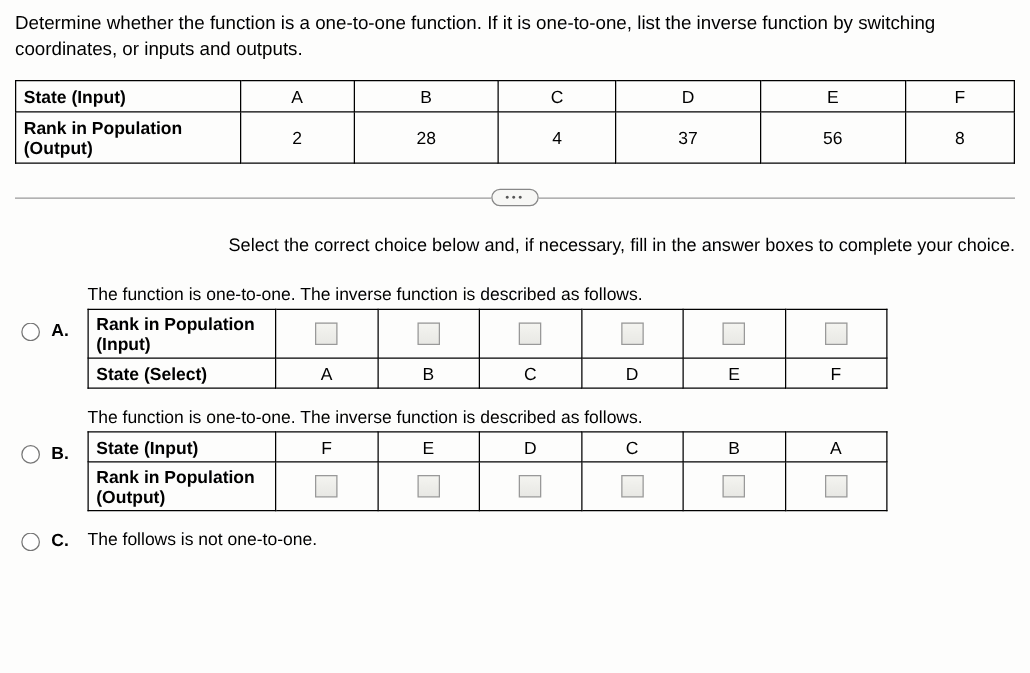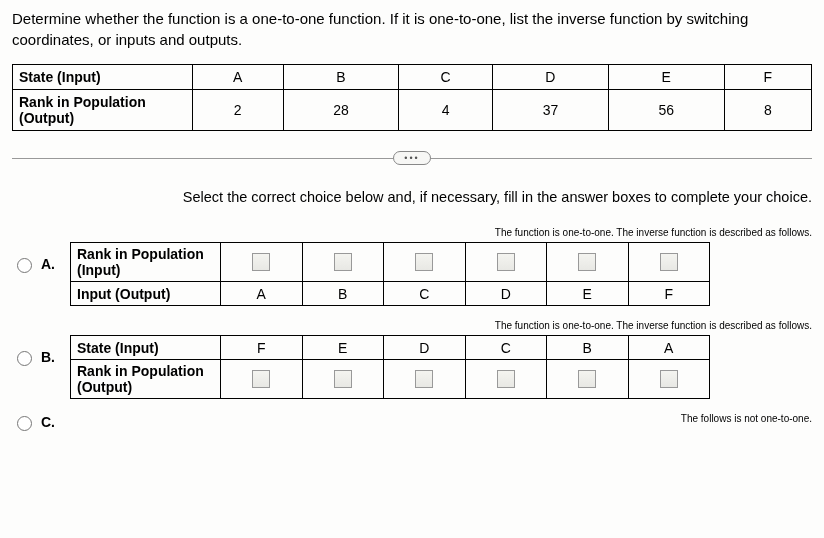--- a/index.html
+++ b/index.html
@@ -70,21 +70,21 @@
     padding-top: 28px;
     min-width: 52px;
   }
   .choice-radio-col.no-table { padding-top: 0; }
   input[type=radio] {
     width: 15px; height: 15px;
     accent-color: #555;
   }
   .choice-letter { font-weight: bold; font-size: 14px; }
   .choice-body { flex: 1; }
-  .choice-desc { margin-bottom: 4px; font-size: 10px; text-align: right; }
+  .choice-desc { margin-bottom: 4px; font-size: 14px; }
   table.answer-table {
     border-collapse: collapse;
     width: 640px;
   }
   table.answer-table td {
     border: 1px solid #000;
     padding: 3px 6px;
     text-align: center;
     font-size: 14px;
     height: 24px;
@@ -150,21 +150,21 @@
           <tr>
         <td class="row-label">Rank in Population (Input)</td>
         <td><span class="answer-box"></span></td>
         <td><span class="answer-box"></span></td>
         <td><span class="answer-box"></span></td>
         <td><span class="answer-box"></span></td>
         <td><span class="answer-box"></span></td>
         <td><span class="answer-box"></span></td>
       </tr>
       <tr>
-        <td class="row-label">Input (Output)</td>
+        <td class="row-label">State (Select)</td>
         <td>A</td>
         <td>B</td>
         <td>C</td>
         <td>D</td>
         <td>E</td>
         <td>F</td>
       </tr>
     </tbody>
       </table>
   </div>

